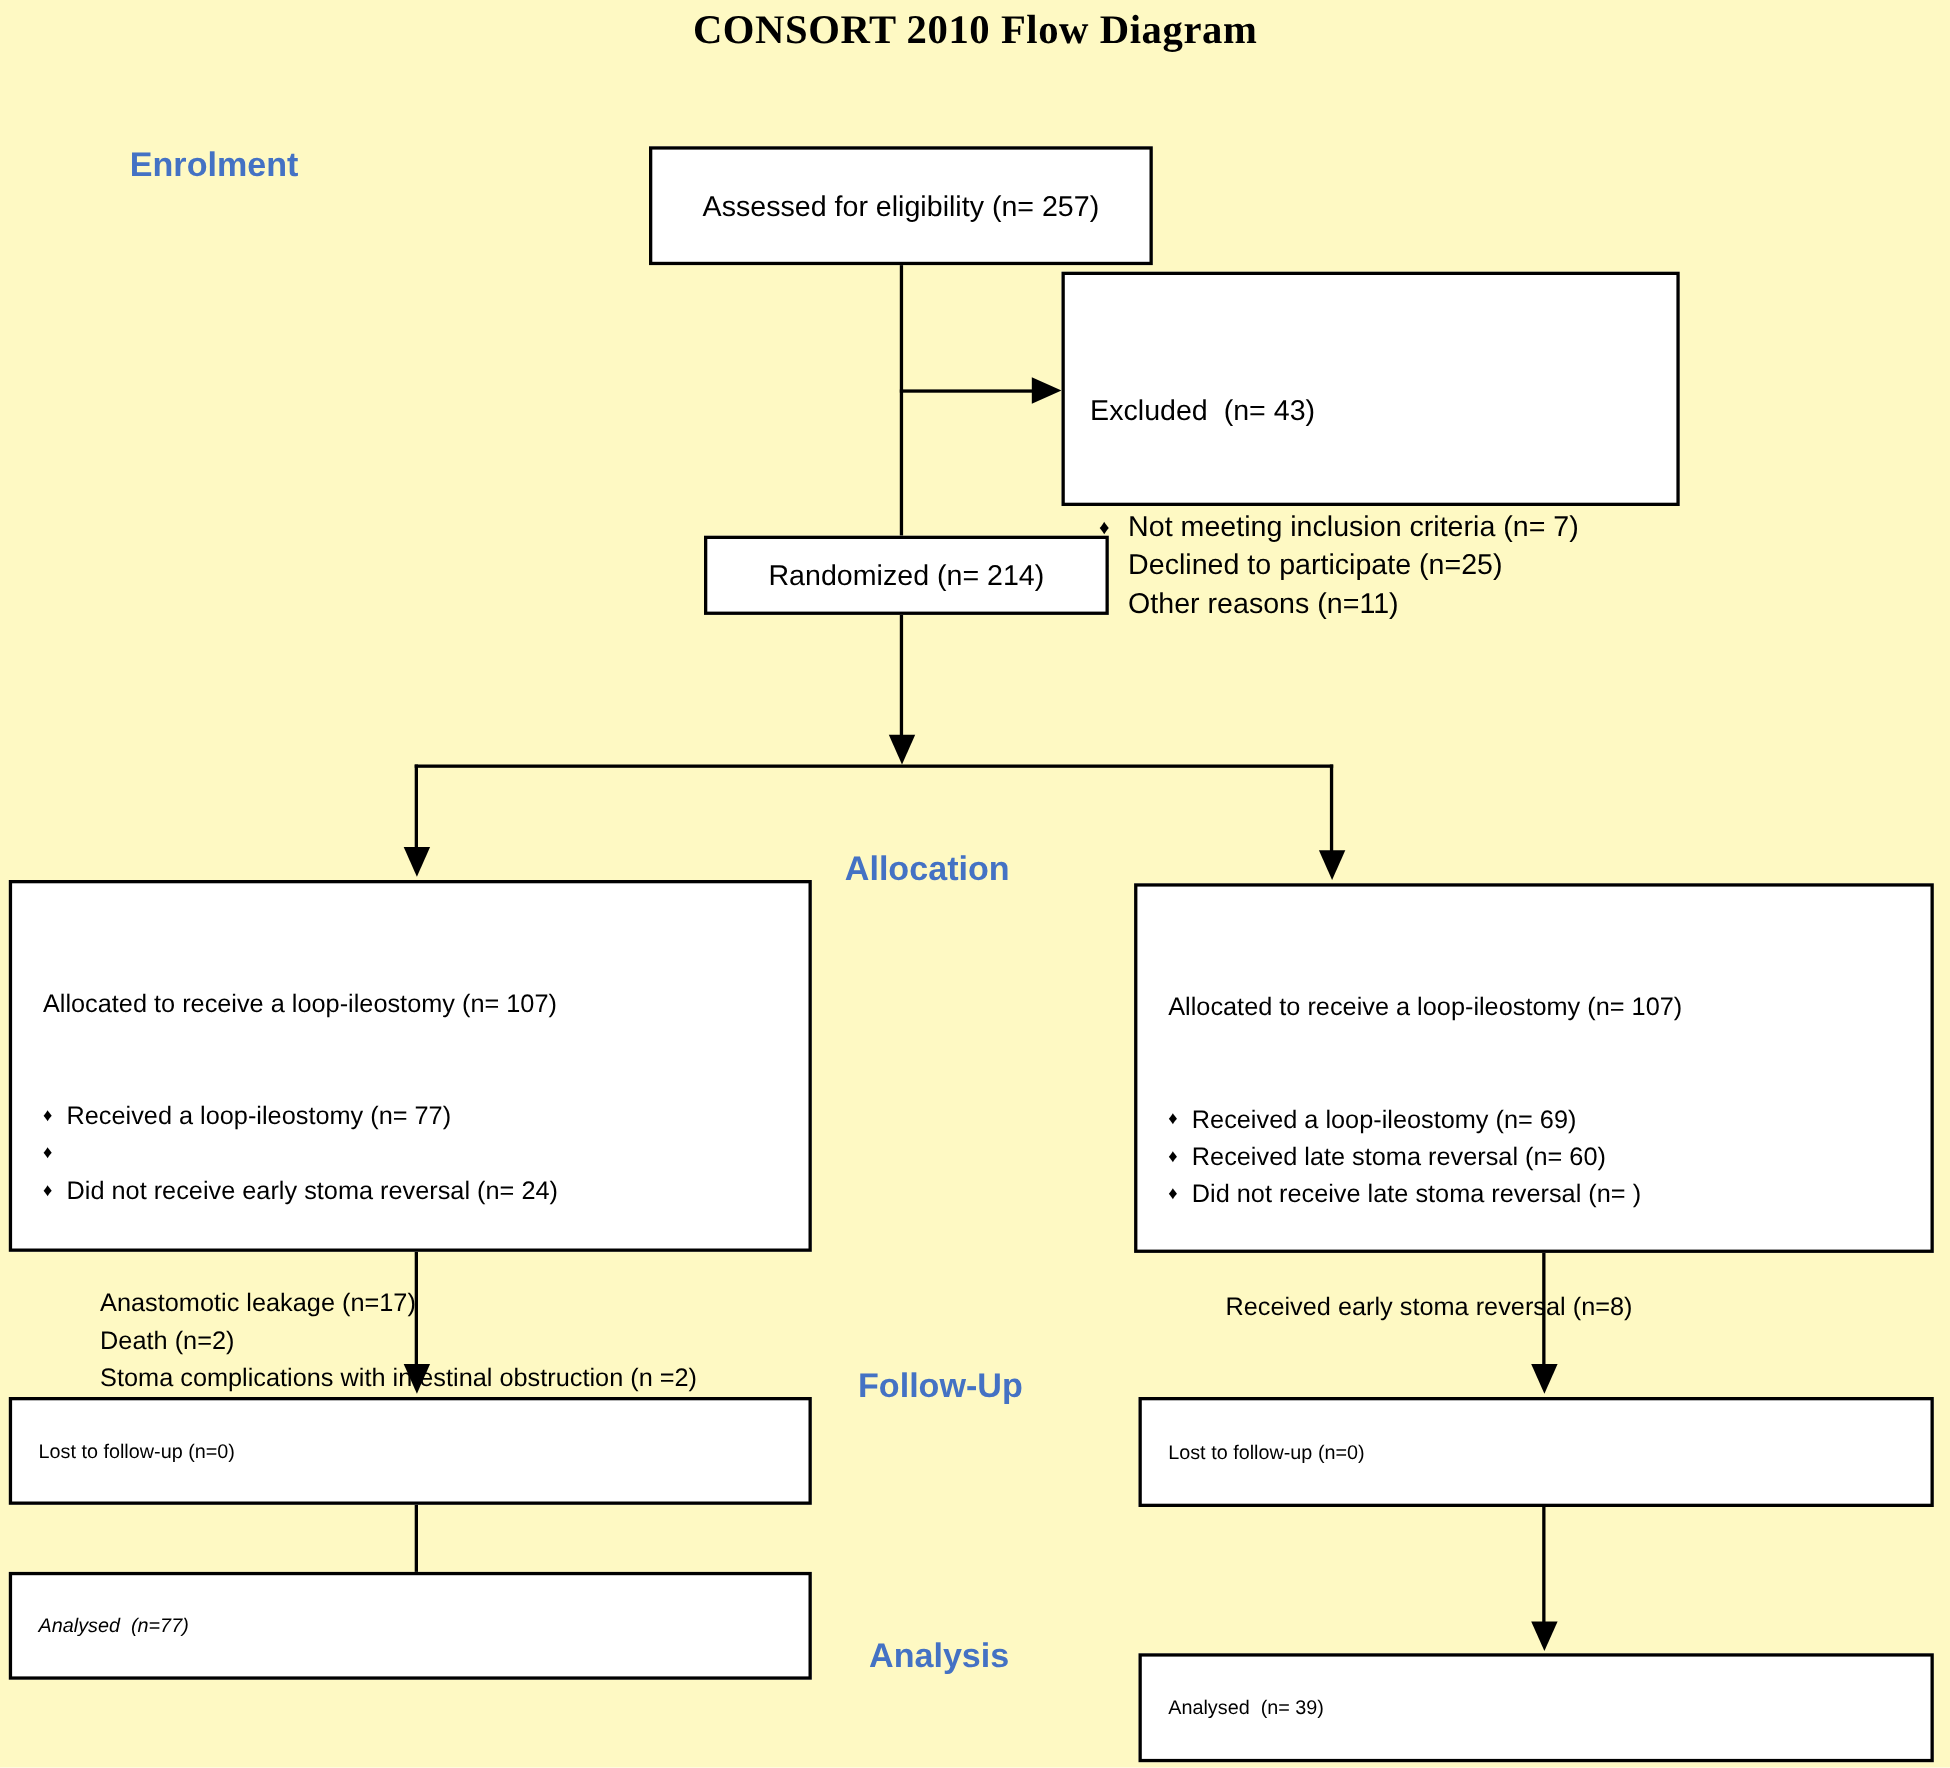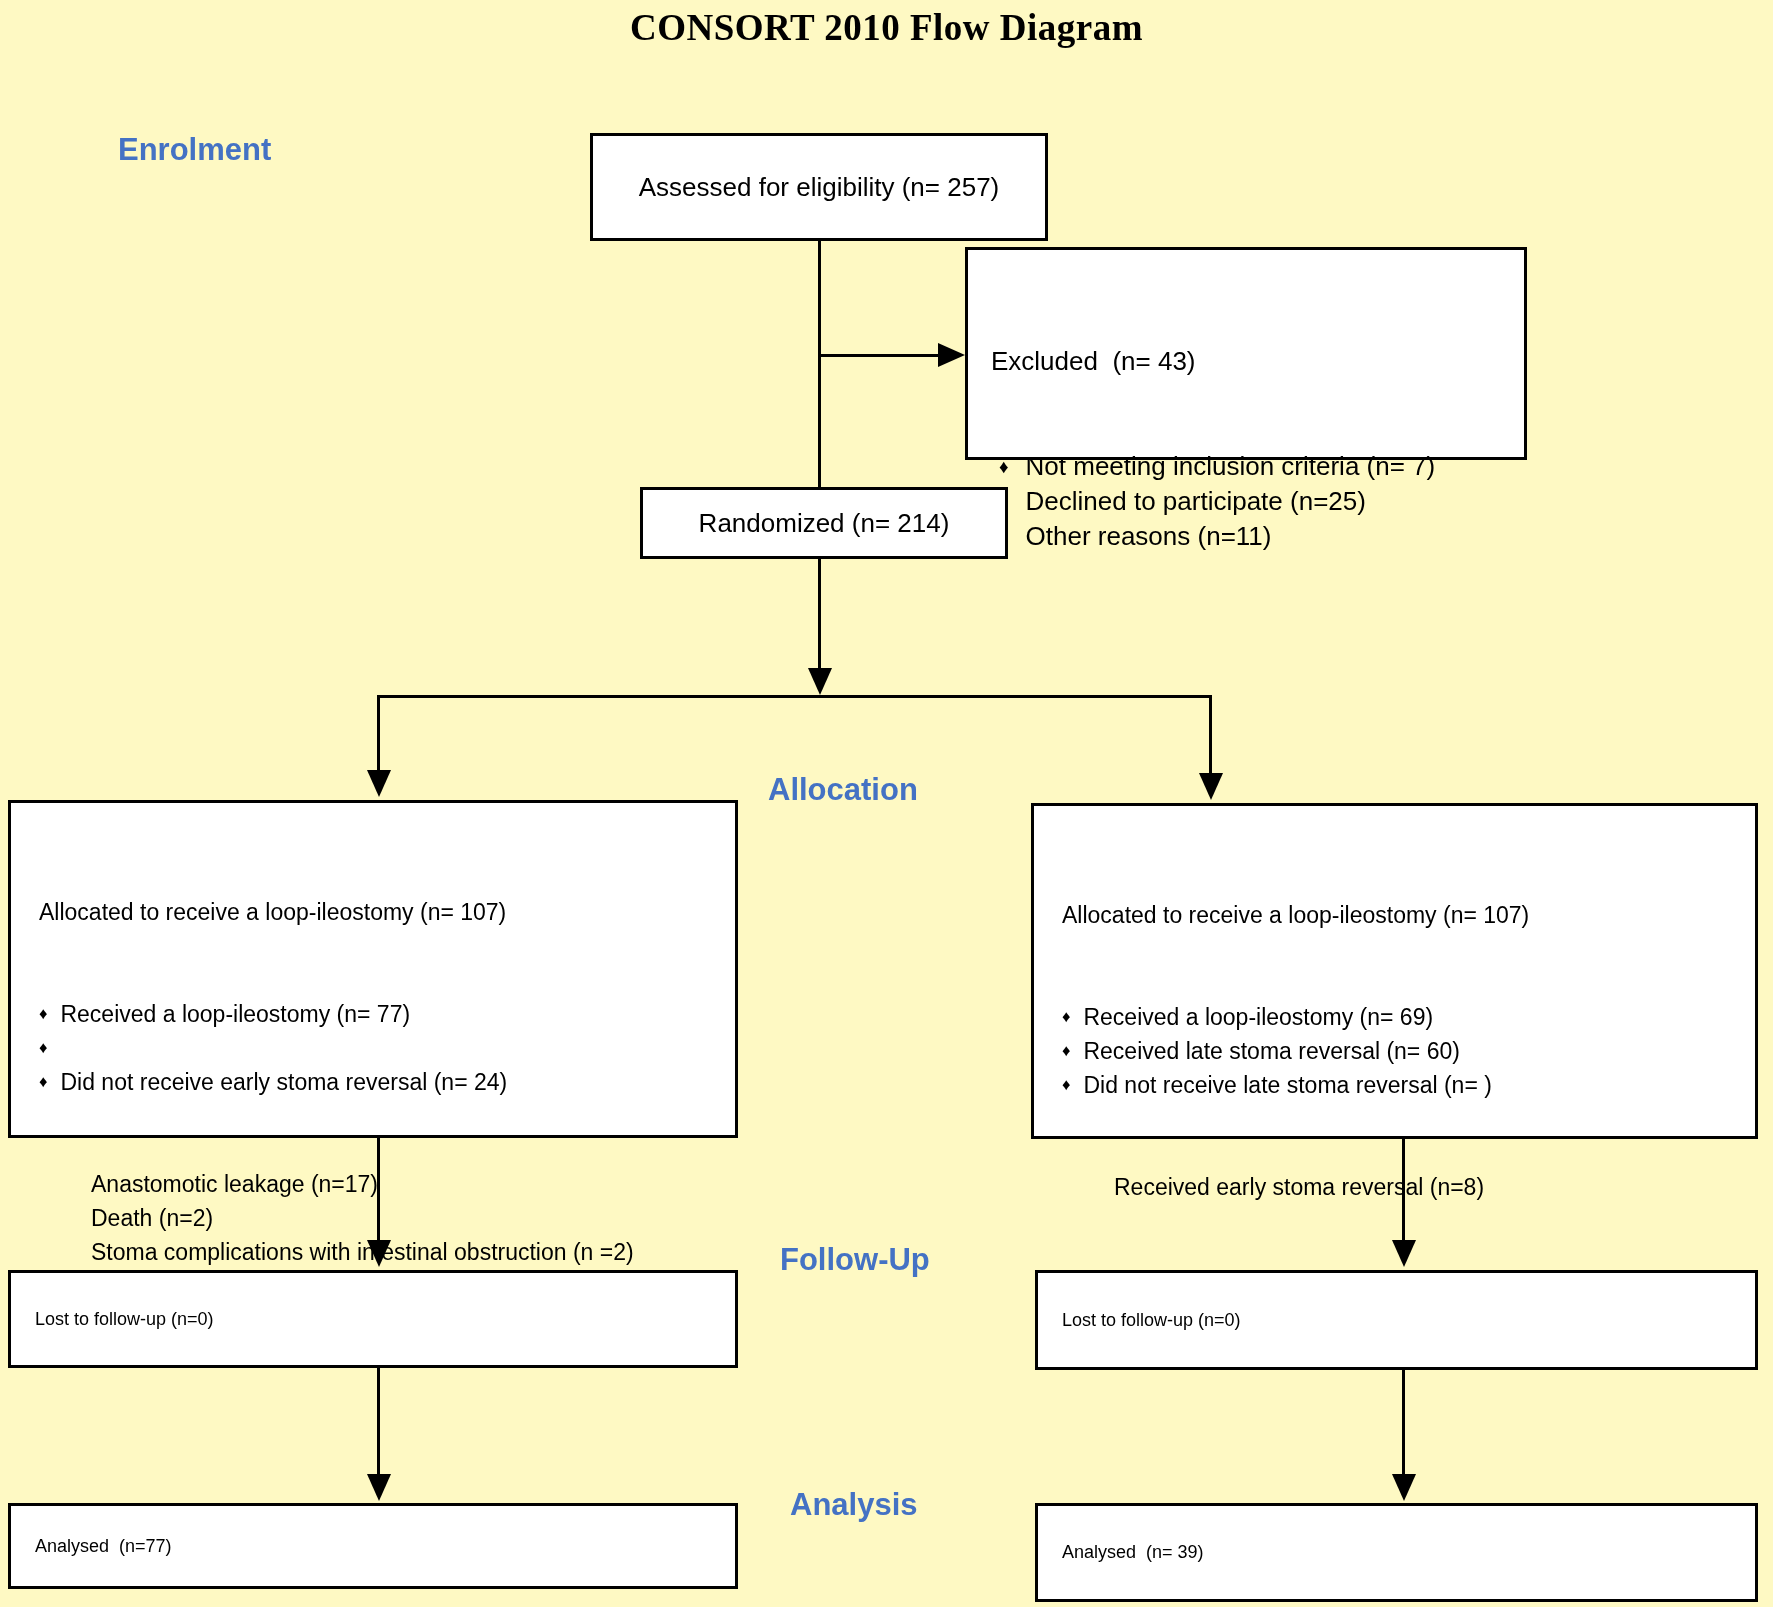--- a/index.html
+++ b/index.html
@@ -43,21 +43,21 @@
     display:flex; align-items:center; justify-content:center;
     font-size:26px;
   }
   .left-box {
     display:flex; align-items:center; justify-content:flex-start;
     font-size:18px;
     padding-left:24px;
   }
   .list-box { font-size:23px; line-height:34px; padding:24px 8px 0 28px; }
   .list-box .box-title { margin-bottom:0; }
-  .ex-box { font-size:26px; line-height:35px; padding:24px 8px 0 23px; }
+  .ex-box { font-size:26px; line-height:35px; padding:36px 8px 0 23px; }
 
   .ex-row { display:flex; margin-left:8px; column-gap:17px; }
   .al-row { display:flex; column-gap:13px; }
   .al-sub { margin-left:52px; }
   .bullet { font-size:0.72em; line-height:inherit; }
 
   
   .vline { position:absolute; width:3px; background:#000000; }
   .hline { position:absolute; height:3px; background:#000000; }
   .arrow-down {
@@ -134,21 +134,21 @@
   </div>
 
   <div class="fbox left-box" style="left:8px; top:1270px; width:730px; height:98px;">
     <span>Lost to follow-up (n=0)</span>
   </div>
 
   <div class="fbox left-box" style="left:1035px; top:1270px; width:723px; height:100px;">
     <span>Lost to follow-up (n=0)</span>
   </div>
 
-  <div class="fbox left-box" style="left:8px; top:1503px; width:730px; height:86px;">
+  <div class="fbox left-box" style="left:8px; top:1429px; width:730px; height:98px;font-style:italic;">
     <span>Analysed  (n=77)</span>
   </div>
 
   <div class="fbox left-box" style="left:1035px; top:1503px; width:723px; height:99px;">
     <span>Analysed  (n= 39)</span>
   </div>
 
 </div>
 
 </body></html>

